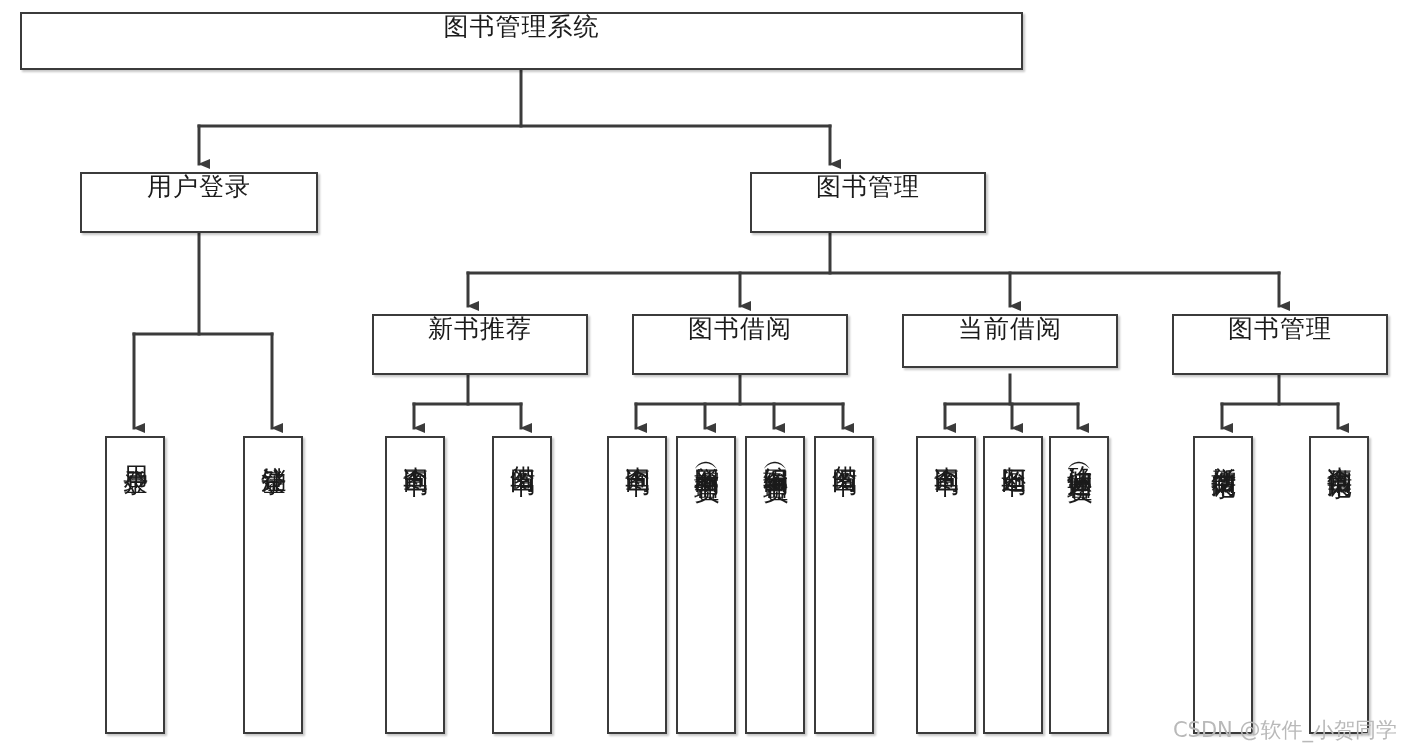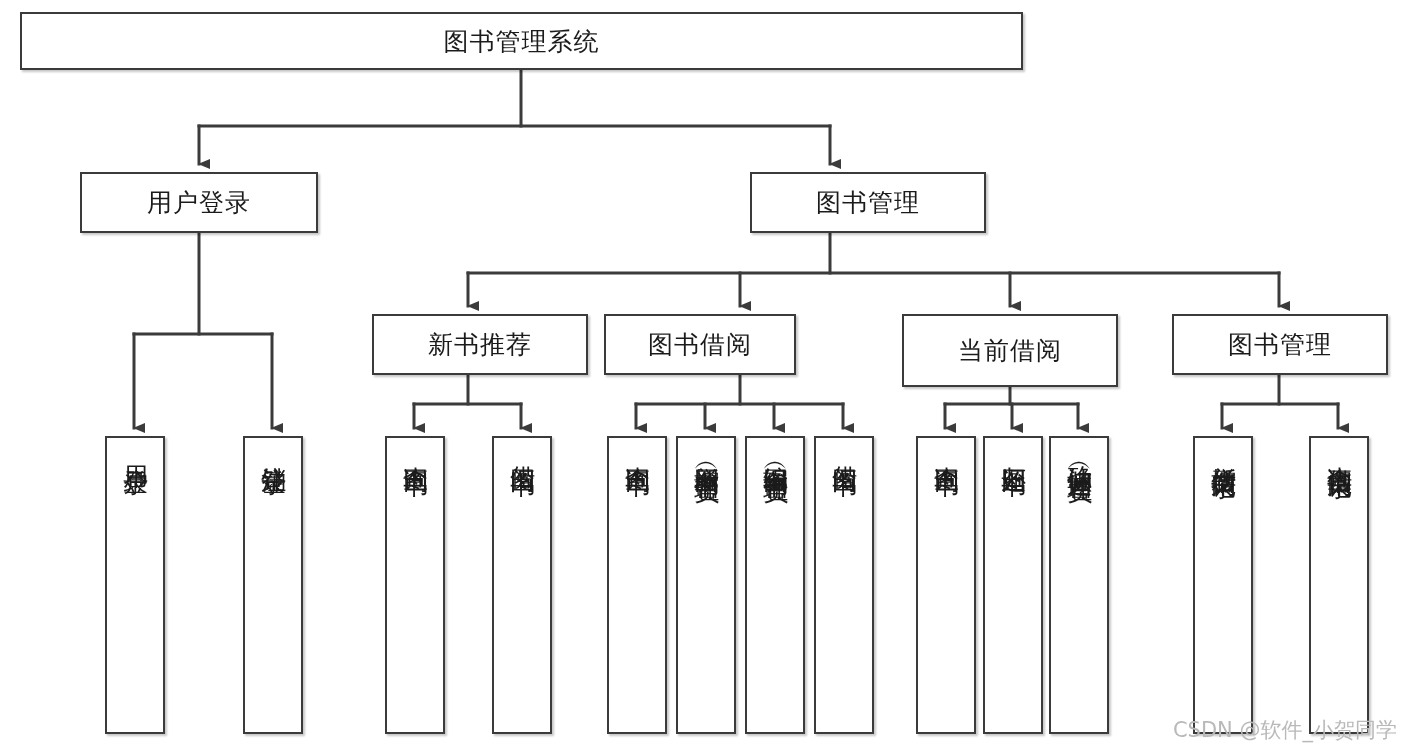--- a/index.html
+++ b/index.html
@@ -26,21 +26,21 @@
     height: 747px;
     pointer-events: none;
   }
   .node {
     position: absolute;
     box-sizing: border-box;
     background: #ffffff;
     border: 2px solid #3b3b3b;
     box-shadow: 2px 2px 2px rgba(0,0,0,0.22);
     display: flex;
-    align-items: center;
+    align-items: flex-start;
     justify-content: center;
     color: #1b1b1b;
   }
   .node .lbl {
     display: block;
     text-align: center;
     line-height: 1.0;
     white-space: nowrap;
   }
   .node.horiz .lbl {
@@ -139,24 +139,24 @@
   <div class="node horiz" style="left:80px; top:172px; width:238px; height:61px;">
     <span class="lbl">用户登录</span>
   </div>
   <div class="node horiz" style="left:750px; top:172px; width:236px; height:61px;">
     <span class="lbl">图书管理</span>
   </div>
 
   <div class="node horiz" style="left:362px; top:314px; width:216px; height:61px;margin-left:10px;">
     <span class="lbl">新书推荐</span>
   </div>
-  <div class="node horiz" style="left:604px; top:314px; width:192px; height:61px;">
+  <div class="node horiz" style="left:632px; top:314px; width:216px; height:61px;">
     <span class="lbl">图书借阅</span>
   </div>
-  <div class="node horiz" style="left:902px; top:314px; width:216px; height:73px;">
+  <div class="node horiz" style="left:902px; top:314px; width:216px; height:54px;">
     <span class="lbl">当前借阅</span>
   </div>
   <div class="node horiz" style="left:1172px; top:314px; width:216px; height:61px;">
     <span class="lbl">图书管理</span>
   </div>
 
   <div class="node vert" style="left:105px; top:436px; width:60px; height:298px;">
     <span class="lbl">用户登录</span>
   </div>
   <div class="node vert" style="left:243px; top:436px; width:60px; height:298px;">

